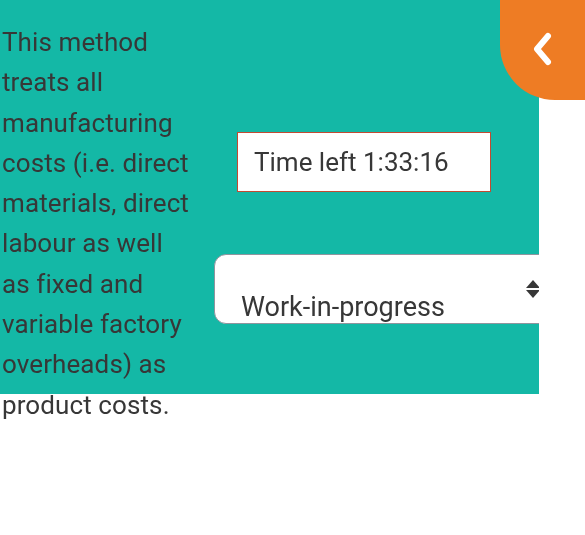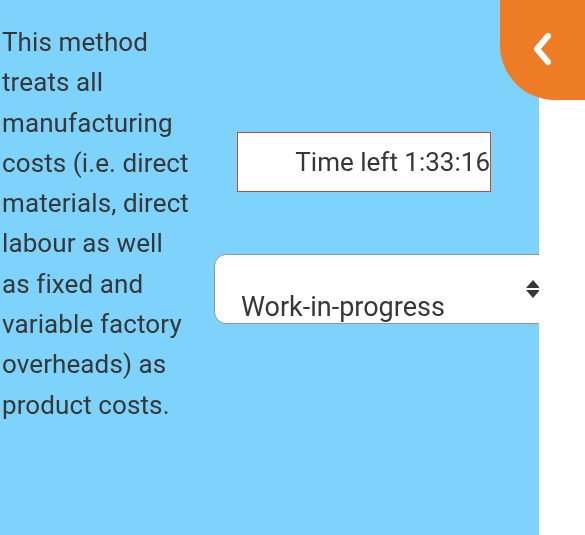--- a/index.html
+++ b/index.html
@@ -7,22 +7,22 @@
   body {
     font-family: -apple-system, BlinkMacSystemFont, "Segoe UI", Roboto, Arial, sans-serif;
     background: #ffffff;
     position: relative;
   }
   .main-area {
     position: absolute;
     left: 0;
     top: 0;
     width: 539px;
-    height: 535px;
-    background: #7dd3fc;
+    height: 394px;
+    background: #14b8a6;
   }
   .right-gutter {
     position: absolute;
     left: 539px;
     top: 0;
     width: 46px;
     height: 535px;
     background: #ffffff;
   }
   .question-text {
@@ -40,21 +40,20 @@
     position: absolute;
     left: 237px;
     top: 132px;
     width: 254px;
     height: 60px;
     border: 1.5px solid #c34a32;
     background: #ffffff;
     display: flex;
     align-items: center;
     padding-left: 16px;
-    justify-content: flex-end;
   }
   .timer-label {
     font-size: 26px;
     color: #373737;
     font-weight: 400;
   }
   .dropdown {
     position: absolute;
     left: 214px;
     top: 254px;

